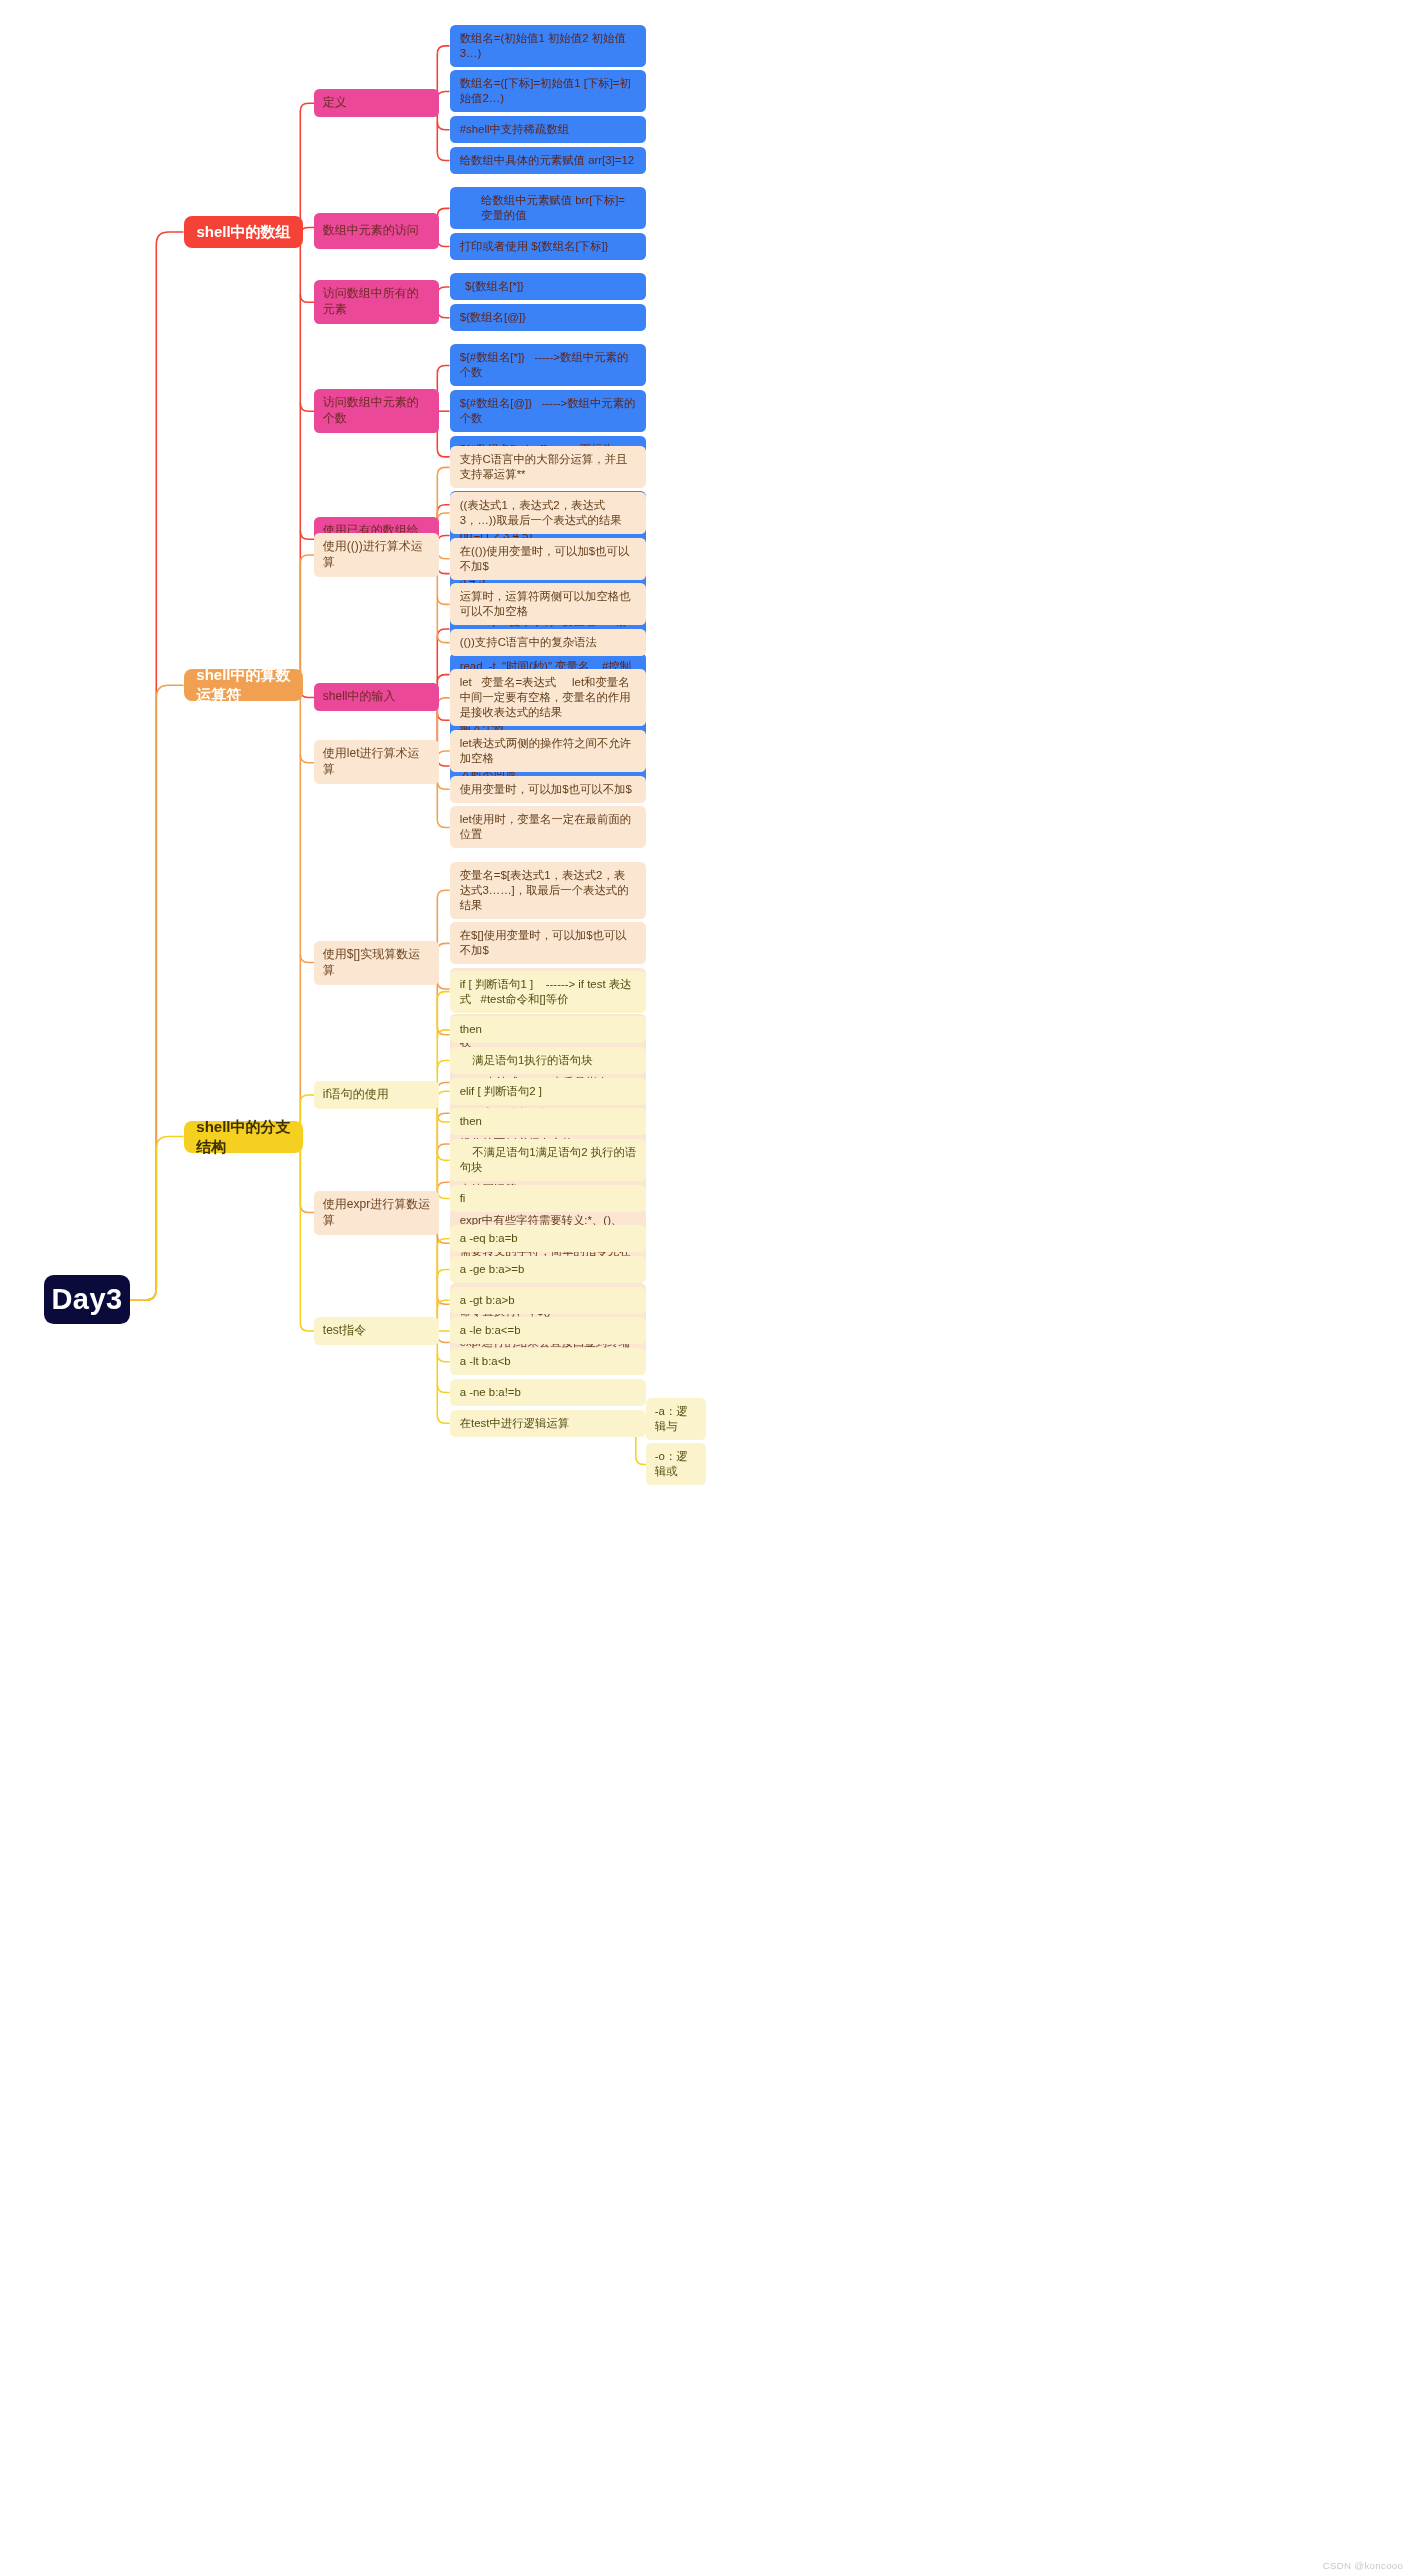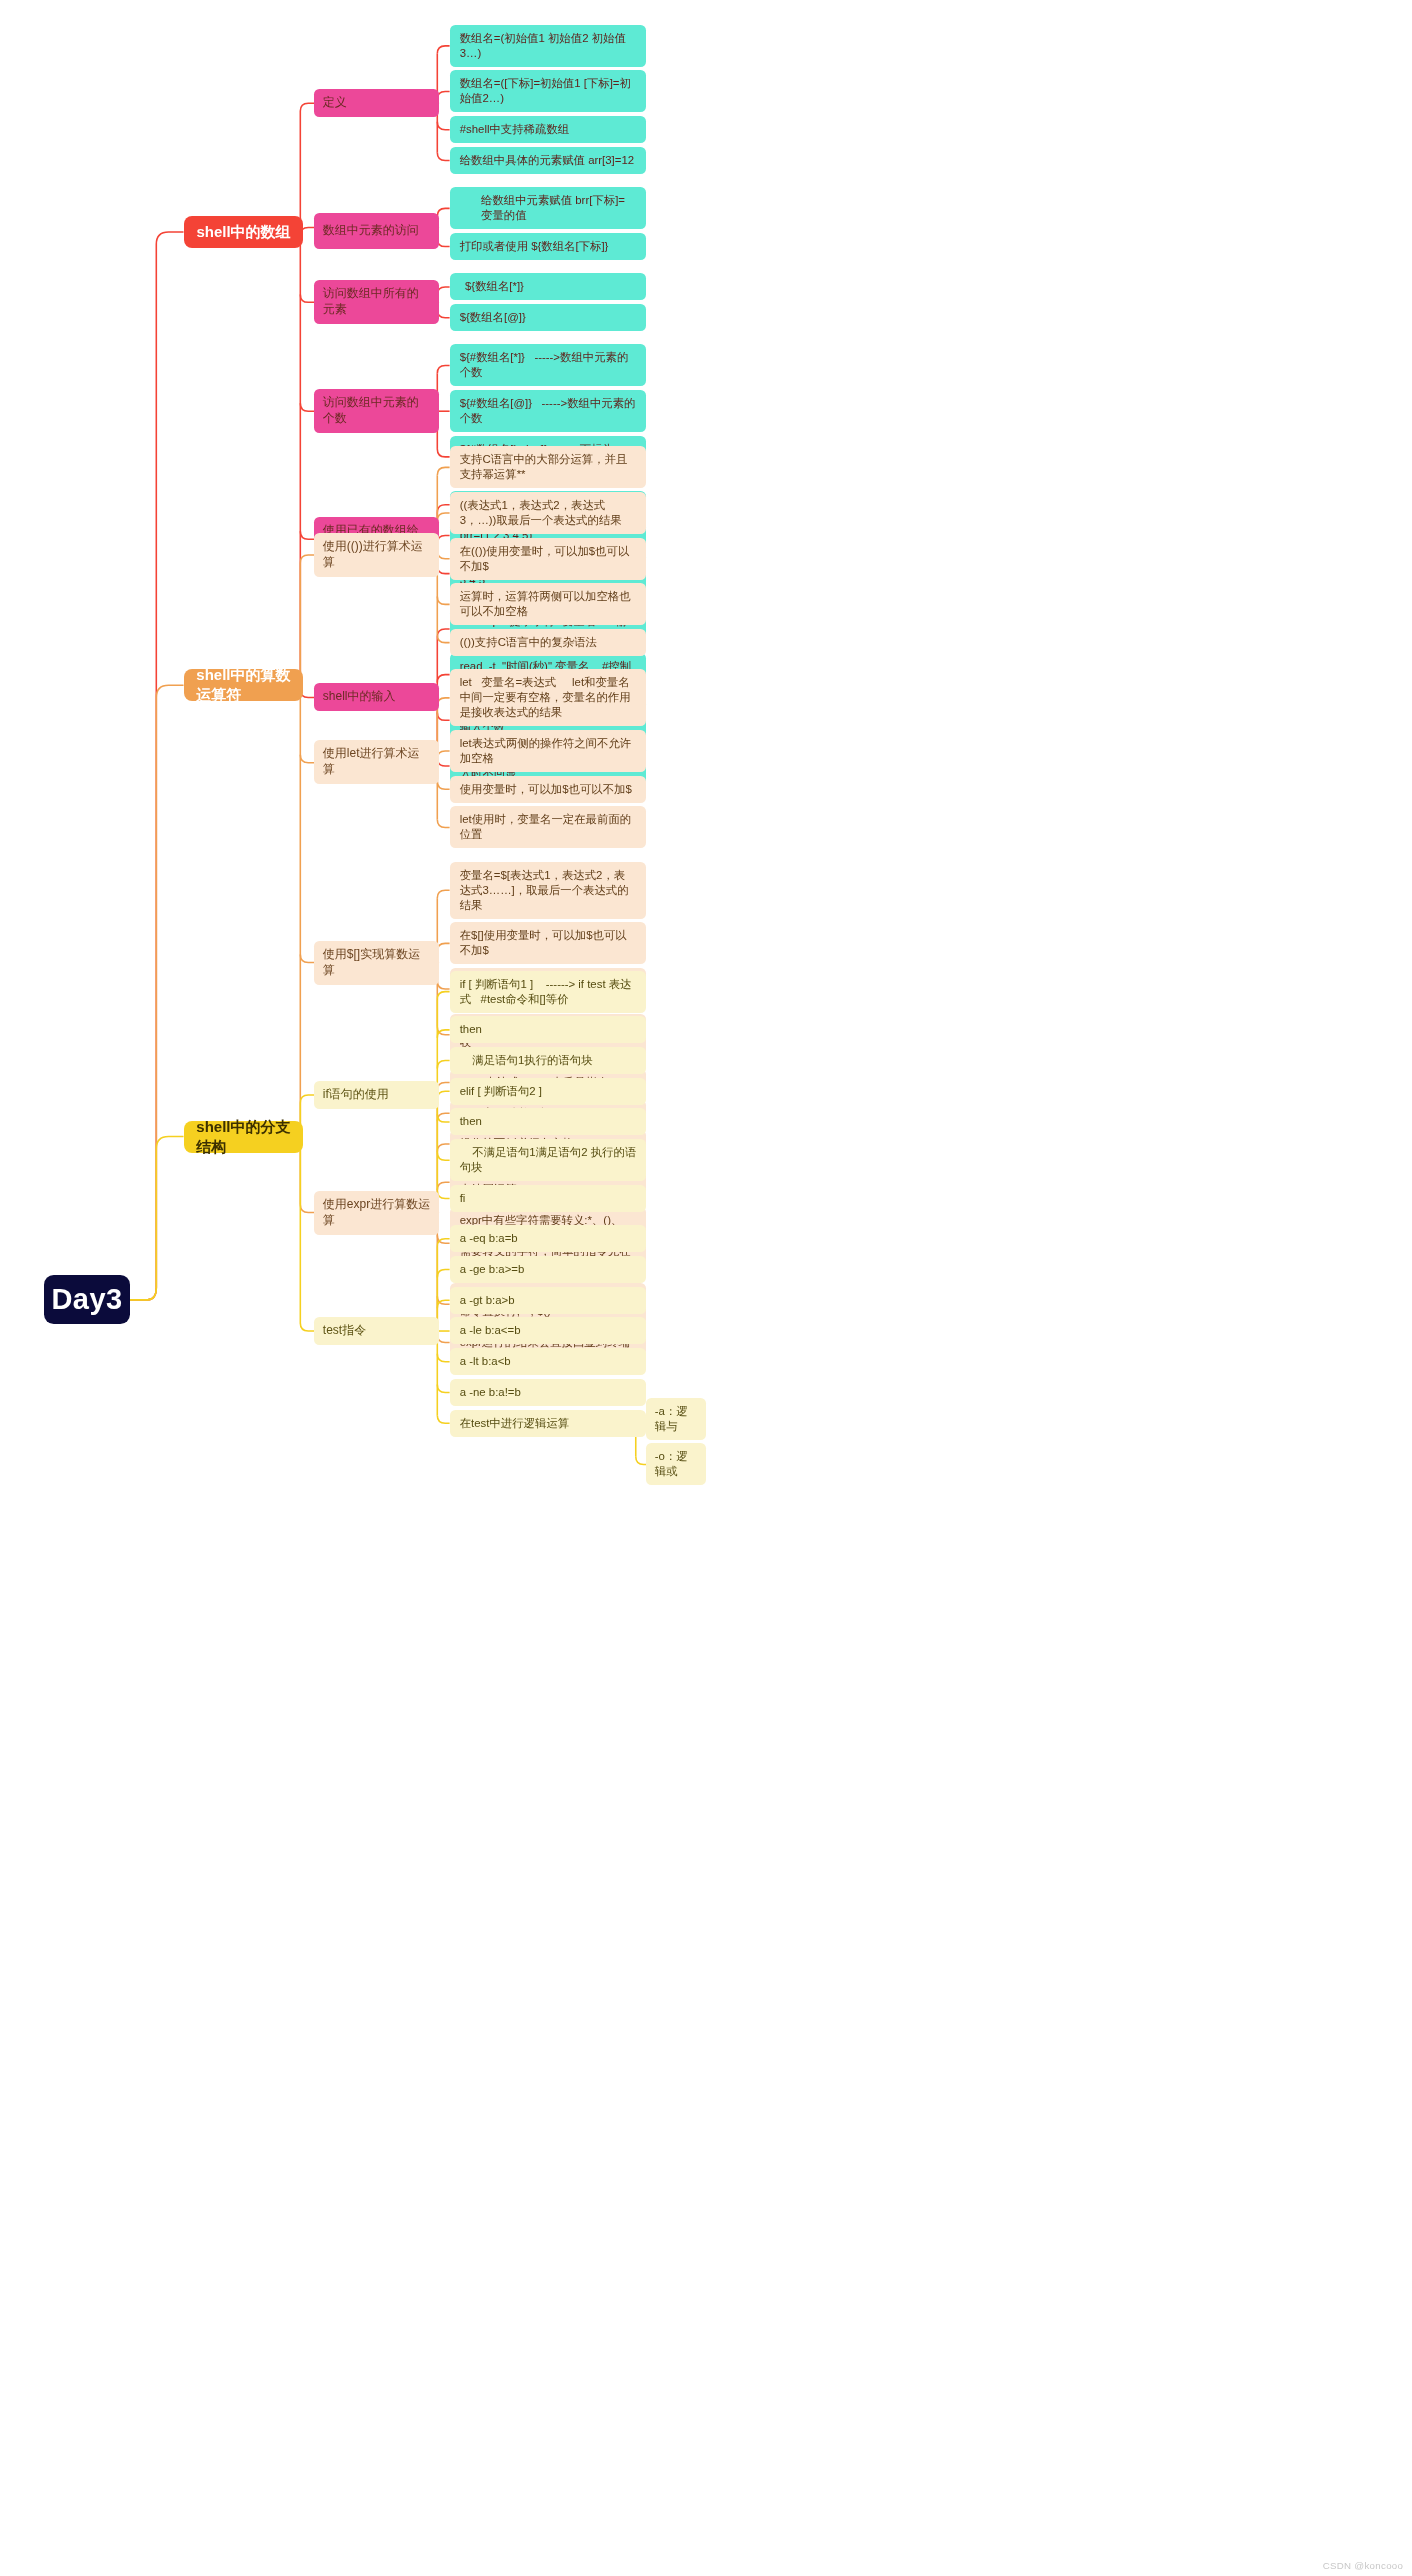--- a/index.html
+++ b/index.html
@@ -65,21 +65,21 @@
   .l2-red    { background: #ec4899; color: #6b2a22; }
   .l2-orange { background: #fbe6d2; color: #6b4420; }
   .l2-yellow { background: #faf3cc; color: #5e5414; }
 
   
   .l3 {
     font-size: 11.4px;
     border-radius: 5.3px;
     padding: 6.1px 9.7px;
   }
-  .l3-red    { background: #5eead4; color: #5d241d; }
+  .l3-red    { background: #3b82f6; color: #5d241d; }
   .l3-orange { background: #fbe6d2; color: #5f3c17; }
   .l3-yellow { background: #faf3cc; color: #554c10; }
 
   
   .l4 {
     font-size: 11.4px;
     border-radius: 5.3px;
     padding: 5.3px 8.8px;
     background: #faf3cc;
     color: #554c10;

